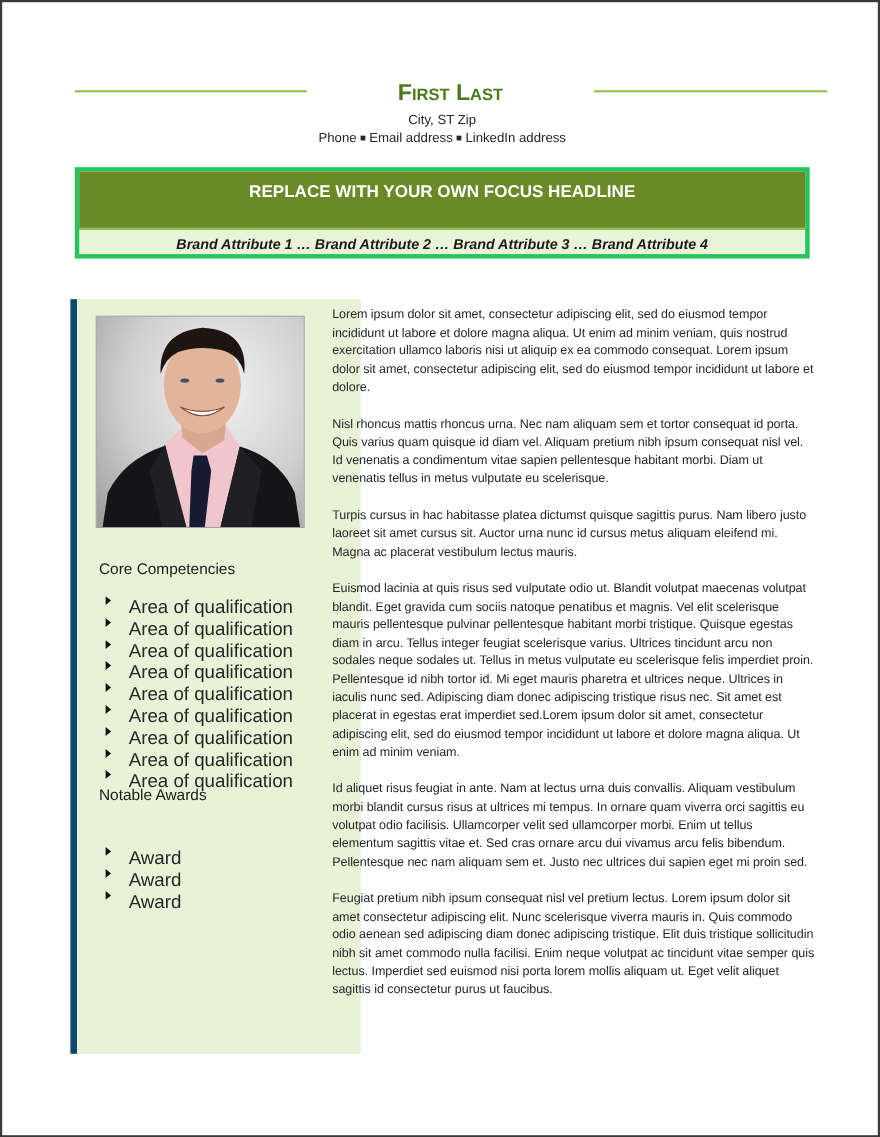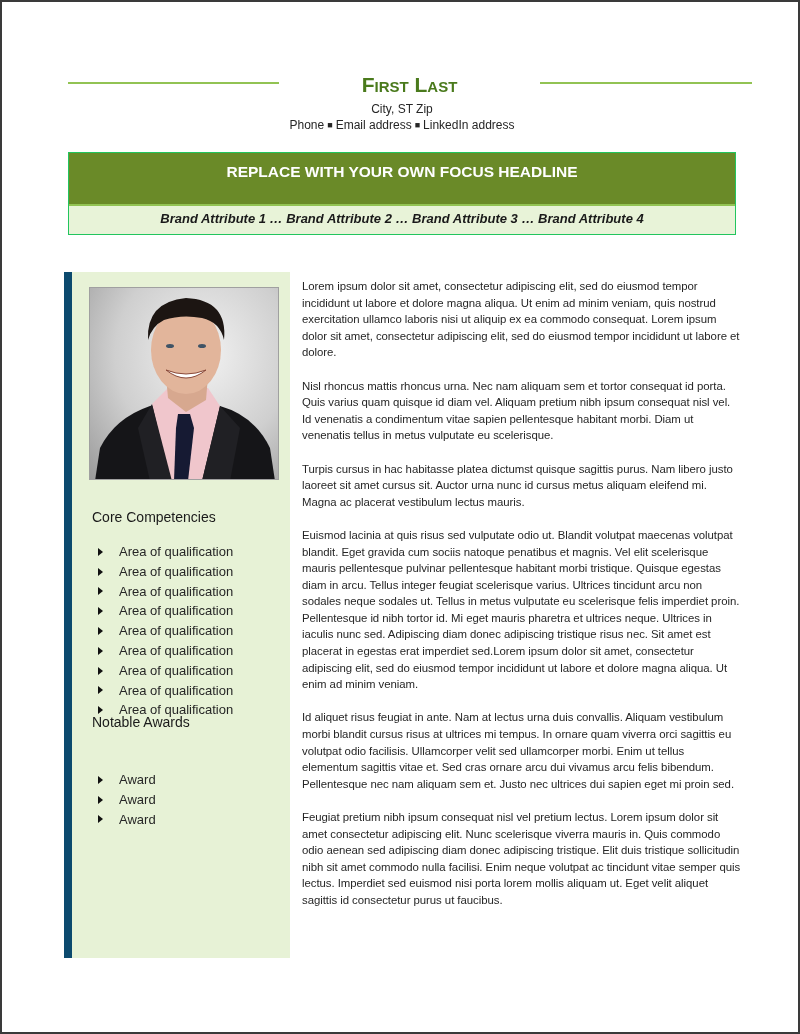--- a/index.html
+++ b/index.html
@@ -24,57 +24,57 @@
       position: absolute; left: 0; width: 800px; text-align: center;
       font-size: 12px; color: #262626; line-height: 16px;
     }
     .city { top: 99px; }
     .contact { top: 115px; }
     .contact .sep { font-size: 9px; vertical-align: 1px; padding: 0 3px; }
 
     
     .headline-box {
       position: absolute; left: 66px; top: 150px; width: 668px; height: 83px;
-      border: 1px solid #22c55e; background: #e8f3d8;
+      border: 4px solid #22c55e; background: #e8f3d8;
     }
     .headline-band {
       position: absolute; left: 0; top: 0; width: 100%; height: 53px; background: #6a8a28;
       border-bottom: 2px solid #92c353;
     }
     .headline-title {
       position: absolute; left: 0; width: 100%; top: 9px; text-align: center;
       color: #ffffff; font-weight: bold; font-size: 15.5px; line-height: 20px;
     }
     .headline-sub {
       position: absolute; left: 0; width: 100%; top: 32px; text-align: center;
       color: #ffffff; font-weight: bold; font-size: 11px; line-height: 14px;
     }
     .brand-line {
       position: absolute; left: 0; width: 100%; top: 58px; text-align: center;
       font-style: italic; font-weight: bold; font-size: 13px; color: #1a1a1a; line-height: 16px;
     }
 
     
     .sidebar {
-      position: absolute; left: 62px; top: 270px; width: 226px; height: 686px;
-      background: #e7f2d6; border-left: 8px solid #0c4a6e; padding-left: 32px;
+      position: absolute; left: 62px; top: 270px; width: 264px; height: 686px;
+      background: #e7f2d6; border-left: 6px solid #0c4a6e; padding-left: 32px;
     }
     .photo {
       position: absolute; left: 17px; top: 15px; width: 190px; height: 193px;
       border: 1px solid #a0a0a0; overflow: hidden;
       background: radial-gradient(ellipse at 60% 35%, #f2f2f2 0%, #cfcfcf 55%, #9a9a9a 100%);
     }
     .photo svg { display: block; }
     .side-heading {
       position: absolute; left: 20px; font-size: 14px; color: #1a1a1a; line-height: 18px;
     }
     .side-list { position: absolute; left: 24px; list-style: none; }
     .side-list li {
-      height: 19.8px; font-size: 13px; line-height: 19.8px; color: #262626;
-      display: flex; align-items: center;
+      height: 19.8px; font-size: 17px; line-height: 19.8px; color: #262626;
+      display: flex; align-items: flex-start;
     }
     .side-list .bullet {
       display: inline-block; width: 0; height: 0;
       border-top: 4px solid transparent; border-bottom: 4px solid transparent;
       border-left: 5px solid #111111; margin-right: 16px; margin-left: 2px;
     }
 
     
     .body-text { position: absolute; left: 300px; top: 276px; width: 440px; }
     .body-text p {

